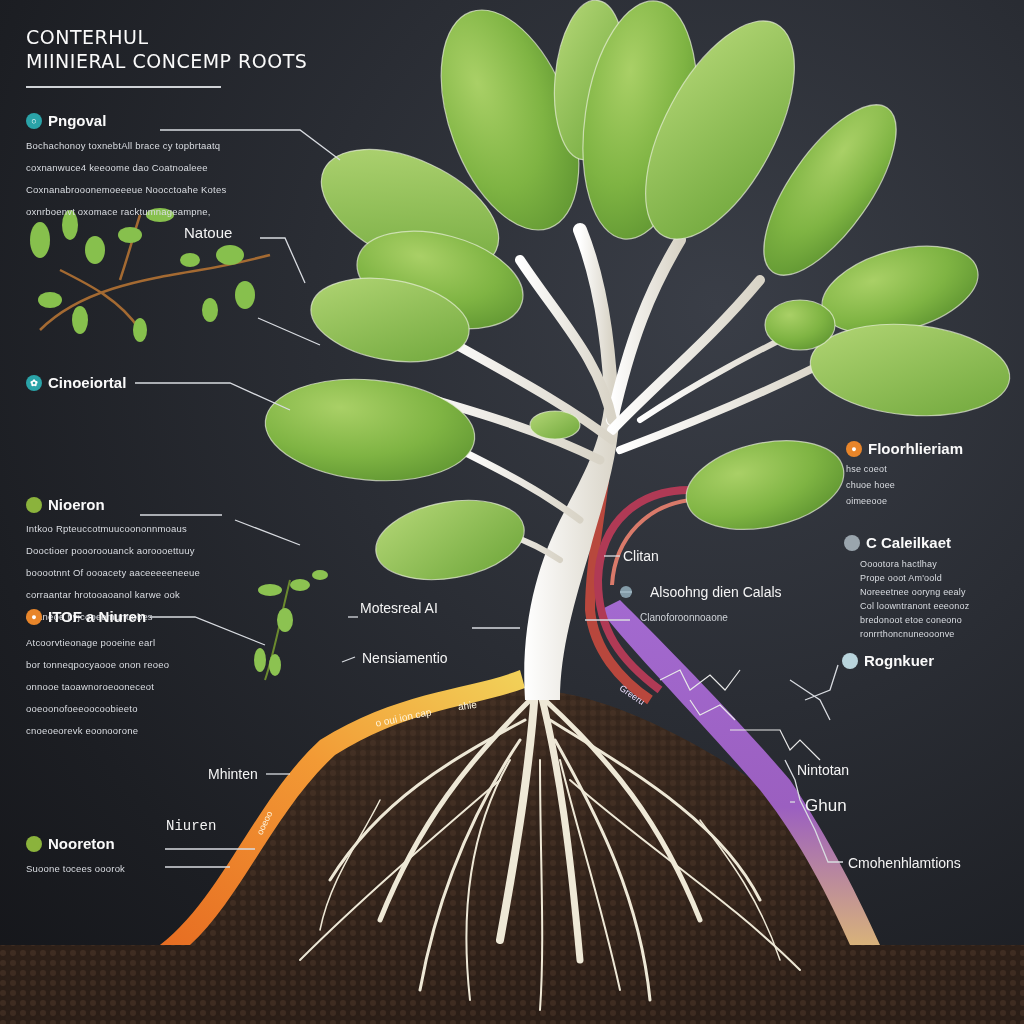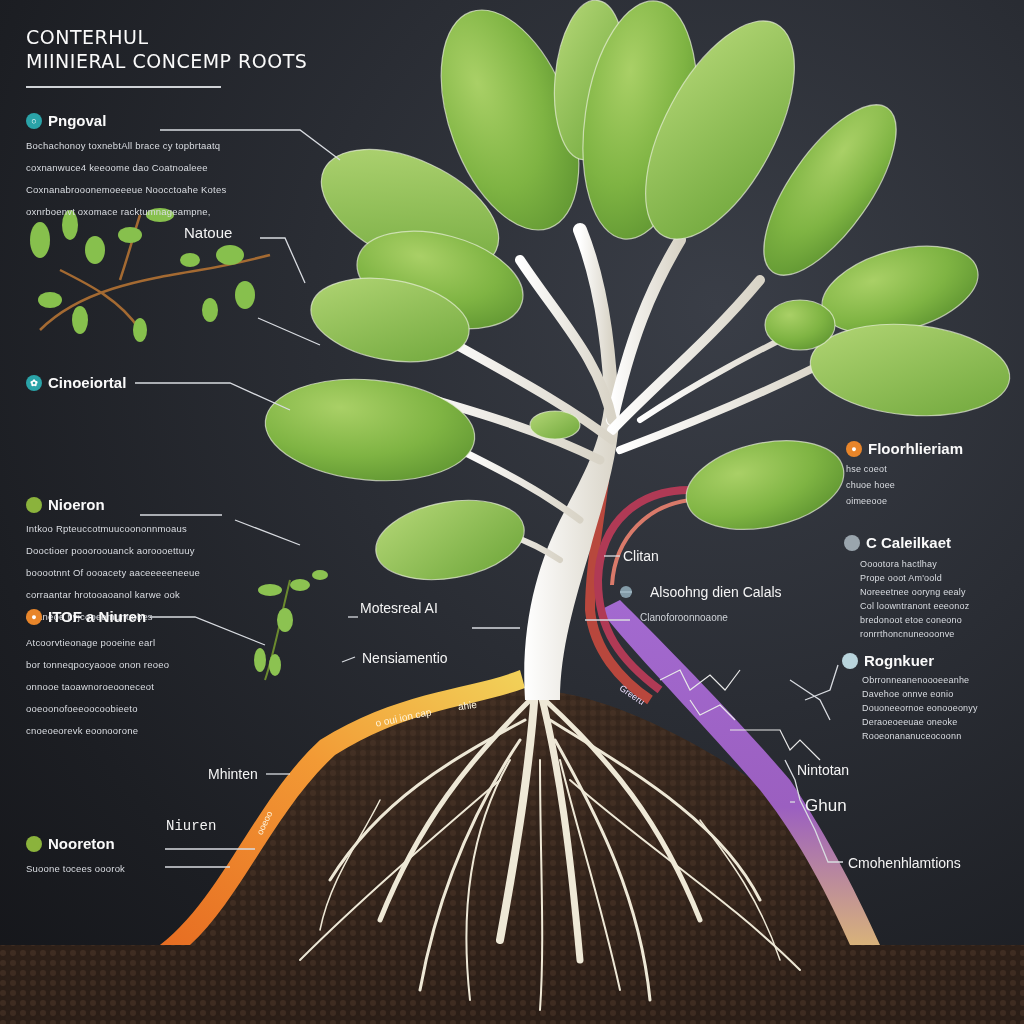--- a/index.html
+++ b/index.html
@@ -273,22 +273,17 @@
 Col loowntranont eeeonoz
 bredonoot etoe coneono
 ronrrthoncnuneooonve</div>
 </div>
 
 <div class="abs" style="left:842px; top:652px;">
   <div class="section-title">
     <span class="badge" style="background:#b9d4dc"></span>
     <span>Rognkuer</span>
   </div>
-  <div class="body-text" style="margin-top:4px; padding-left:20px; font-size:9px; line-height:14px;">Obrronneanenoooeeanhe
-Davehoe onnve eonio
-Douoneeornoe eonooeonyy
-Deraoeoeeuae oneoke
-Rooeonananuceocoonn</div>
 </div>
 
 <div class="abs callout" style="left:797px; top:762px;">Nintotan</div>
 <div class="abs callout" style="left:805px; top:796px; font-size:17px;">Ghun</div>
 <div class="abs callout" style="left:848px; top:855px;">Cmohenhlamtions</div>
 
 </body></html>

